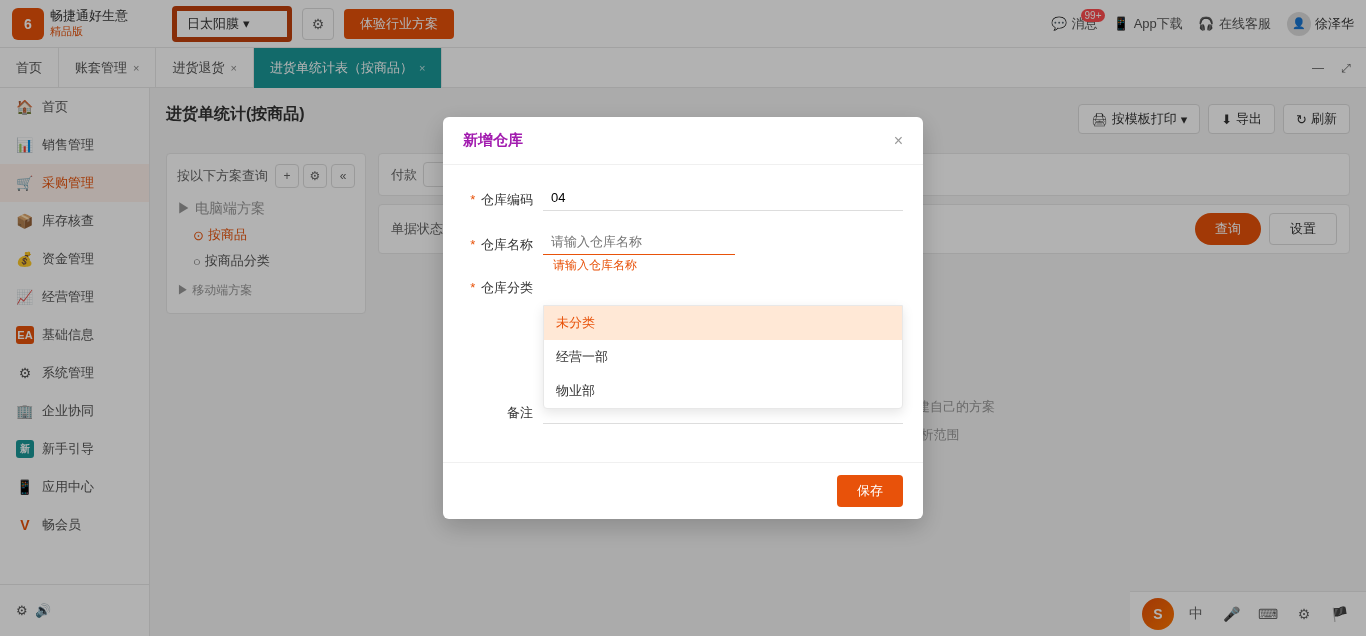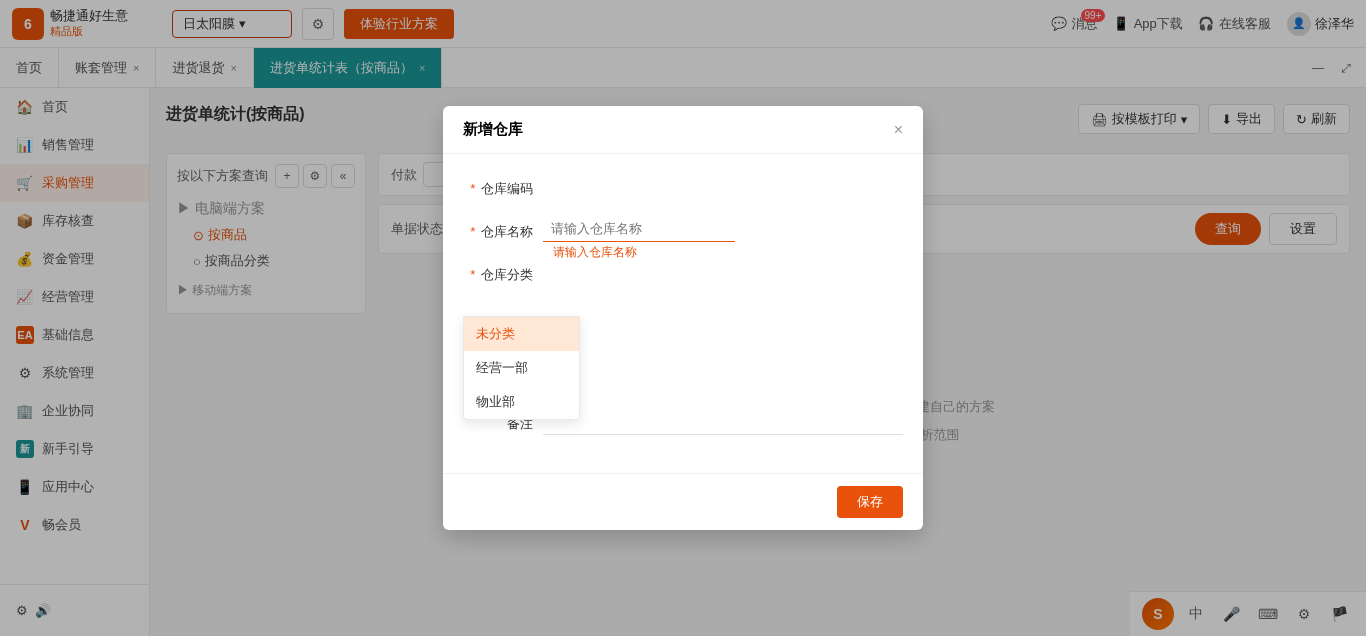--- a/index.html
+++ b/index.html
@@ -26,21 +26,21 @@
       background: #e8520a;
       border-radius: 6px;
       display: flex; align-items: center; justify-content: center;
       color: #fff; font-size: 14px; font-weight: bold;
     }
     .logo-text { font-size: 13px; color: #333; line-height: 1.3; }
     .logo-sub { font-size: 11px; color: #e8520a; }
 
     .store-selector {
       display: flex; align-items: center; gap: 4px;
-      border: 1px solid #c2410c; border-radius: 4px;
+      border: 5px solid #c2410c; border-radius: 4px;
       padding: 4px 10px; cursor: pointer; background: #fff;
       min-width: 120px;
     }
     .store-selector span { color: #333; font-size: 13px; }
     .chevron-down { color: #999; font-size: 10px; }
 
     .gear-btn {
       width: 32px; height: 32px;
       border: 1px solid #ddd; border-radius: 4px;
       display: flex; align-items: center; justify-content: center;
@@ -171,21 +171,21 @@
       width: 480px;
       box-shadow: 0 8px 24px rgba(0,0,0,0.2);
       z-index: 101;
       overflow: visible;
     }
     .dialog-header {
       display: flex; align-items: center; justify-content: space-between;
       padding: 14px 20px;
       border-bottom: 1px solid #f0f0f0;
     }
-    .dialog-title { font-size: 15px; font-weight: bold; color: #000000; }
+    .dialog-title { font-size: 15px; font-weight: bold; color: #a21caf; }
     .dialog-close { cursor: pointer; color: #999; font-size: 16px; }
     .dialog-body { padding: 20px; }
     .form-row {
       display: flex; align-items: flex-start; margin-bottom: 18px; position: relative;
     }
     .form-label {
       min-width: 80px; color: #333; font-size: 13px; padding-top: 6px;
       text-align: right; padding-right: 10px;
     }
     .form-label .required { color: #e8520a; margin-right: 2px; }
@@ -493,34 +493,35 @@
       <span class="dialog-close">×</span>
     </div>
 
     <div class="dialog-body">
 
       <div class="form-row">
         <div class="form-label">
           <span class="required">*</span>
           <span>仓库编码</span>
         </div>
+        <input type="text" class="form-control" value="04" style="">
       </div>
 
       <div class="form-row" style="flex-direction:column;position:relative;">
         <div style="display:flex;align-items:center;">
           <div class="form-label">
             <span class="required">*</span>
             <span>仓库名称</span>
           </div>
           <input type="text" class="form-control error-border" placeholder="请输入仓库名称" style="">
         </div>
         <div class="form-error">请输入仓库名称</div>
       </div>
 
-      <div class="form-row" style="position:relative;flex-direction:column;">
+      <div class="form-row" style="position:relative;">
         <div class="form-label">
           <span class="required">*</span>
           <span>仓库分类</span>
         </div>
         <div class="form-control-wrapper">
           <div class="dropdown-toggle">
             <span class="placeholder">请输入所属分类</span>
             <span class="dropdown-chevron">∧</span>
           </div>
 

